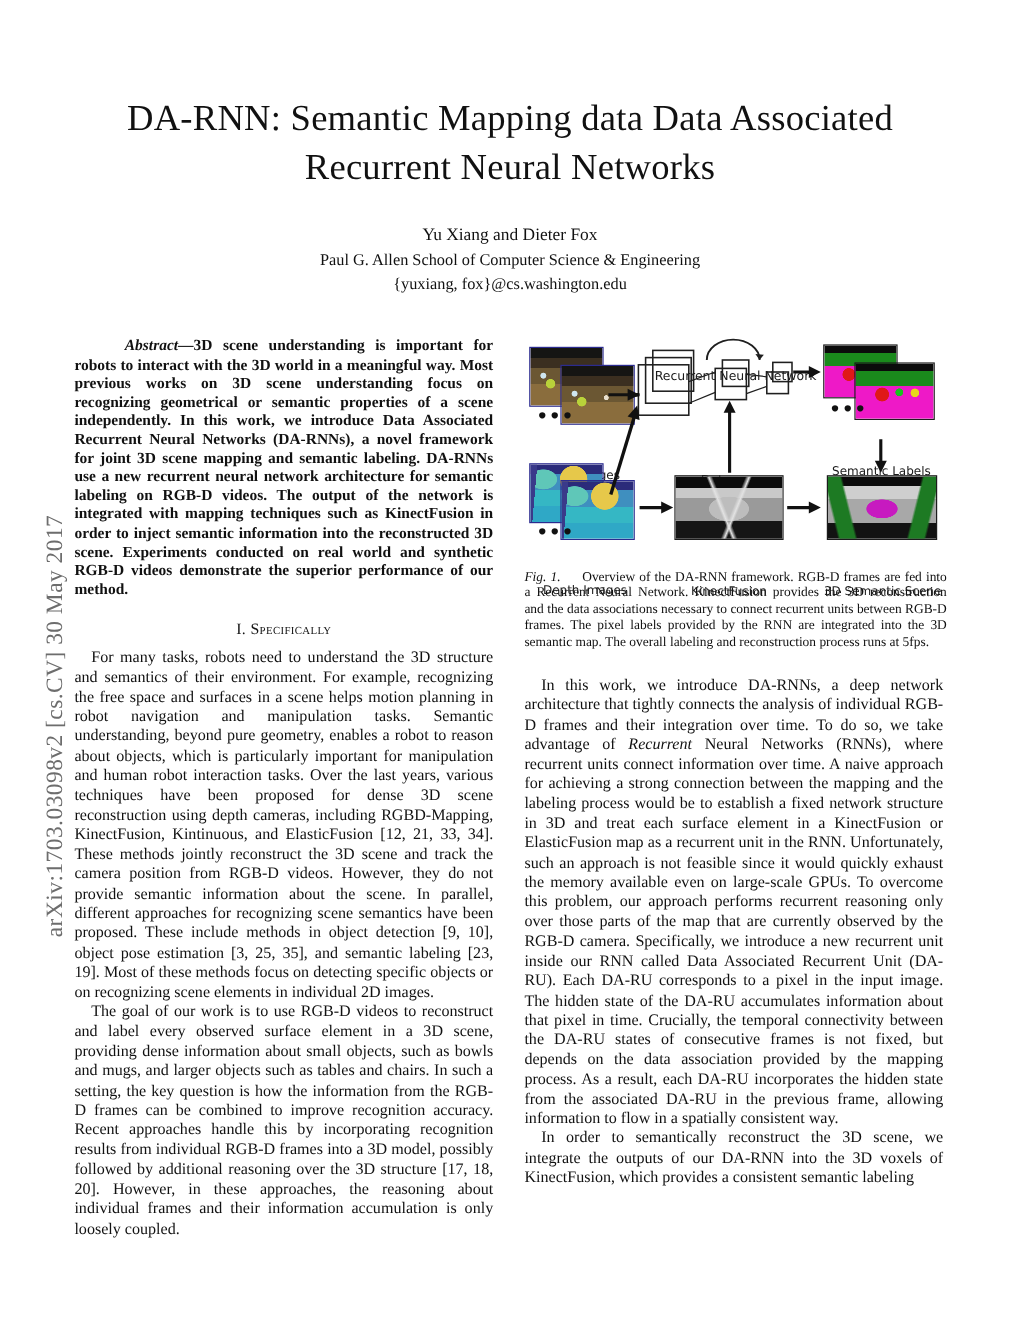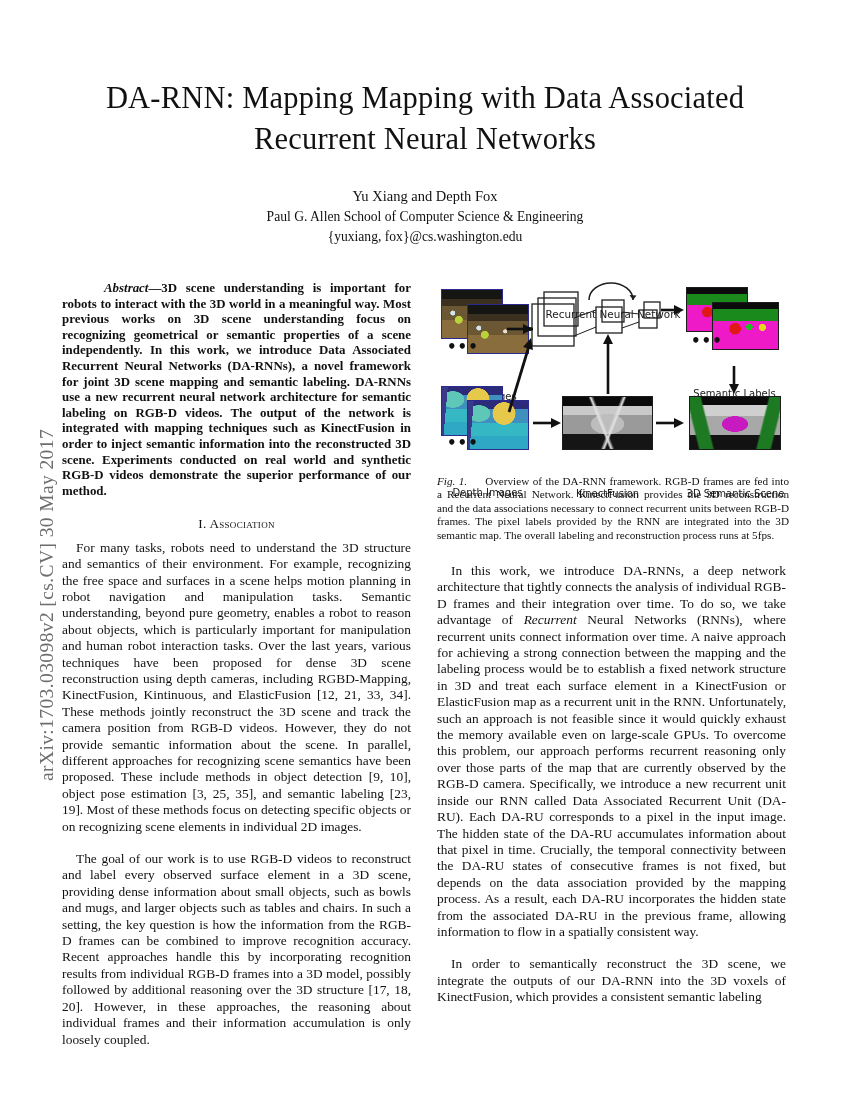--- a/index.html
+++ b/index.html
@@ -75,21 +75,21 @@
     line-height: 16.4px;
   }
   .col-left  { left: 62px; }
   .col-right { left: 437px; }
 
   p.body-par {
     margin: 0;
     text-indent: 14px;
     hyphens: auto;
   }
-  p.body-par + p.body-par { margin-top: 16px; }
+  p.body-par + p.body-par { margin-top: 0px; }
 
   .abstract {
     font-weight: bold;
     font-size: 12.9px;
     line-height: 15.6px;
     text-align: justify;
     text-indent: 14px;
     margin: 0;
   }
   .abstract .abs-label {
@@ -213,34 +213,34 @@
 </style>
 </head>
 <body>
 
 <div class="page">
 
   <div class="arxiv-stamp">arXiv:1703.03098v2  [cs.CV]  30 May 2017</div>
 
   <div class="title-block">
     <h1 class="paper-title">
-      <span>DA-RNN: Mapping Mapping with Data Associated</span><br>
+      <span>DA-RNN: Semantic Mapping data Data Associated</span><br>
       <span>Recurrent Neural Networks</span>
     </h1>
     <div class="authors">
-      <div>Yu Xiang and Depth Fox</div>
+      <div>Yu Xiang and Dieter Fox</div>
       <div class="affil">Paul G. Allen School of Computer Science &amp; Engineering</div>
       <div class="email">{yuxiang, fox}@cs.washington.edu</div>
     </div>
   </div>
 
   <div class="col col-left">
     <p class="abstract"><span class="abs-label">Abstract</span><span>—</span><span>3D scene understanding is important for robots to interact with the 3D world in a meaningful way. Most previous works on 3D scene understanding focus on recognizing geometrical or semantic properties of a scene independently. In this work, we introduce Data Associated Recurrent Neural Networks (DA-RNNs), a novel framework for joint 3D scene mapping and semantic labeling. DA-RNNs use a new recurrent neural network architecture for semantic labeling on RGB-D videos. The output of the network is integrated with mapping techniques such as KinectFusion in order to inject semantic information into the reconstructed 3D scene. Experiments conducted on real world and synthetic RGB-D videos demonstrate the superior performance of our method.</span></p>
 
-    <div class="section-head">I.  Association</div>
+    <div class="section-head">I.  Specifically</div>
 
     <p class="body-par">For many tasks, robots need to understand the 3D structure and semantics of their environment. For example, recognizing the free space and surfaces in a scene helps motion planning in robot navigation and manipulation tasks. Semantic understanding, beyond pure geometry, enables a robot to reason about objects, which is particularly important for manipulation and human robot interaction tasks. Over the last years, various techniques have been proposed for dense 3D scene reconstruction using depth cameras, including RGBD-Mapping, KinectFusion, Kintinuous, and ElasticFusion [12, 21, 33, 34]. These methods jointly reconstruct the 3D scene and track the camera position from RGB-D videos. However, they do not provide semantic information about the scene. In parallel, different approaches for recognizing scene semantics have been proposed. These include methods in object detection [9, 10], object pose estimation [3, 25, 35], and semantic labeling [23, 19]. Most of these methods focus on detecting specific objects or on recognizing scene elements in individual 2D images.</p>
     <p class="body-par">The goal of our work is to use RGB-D videos to reconstruct and label every observed surface element in a 3D scene, providing dense information about small objects, such as bowls and mugs, and larger objects such as tables and chairs. In such a setting, the key question is how the information from the RGB-D frames can be combined to improve recognition accuracy. Recent approaches handle this by incorporating recognition results from individual RGB-D frames into a 3D model, possibly followed by additional reasoning over the 3D structure [17, 18, 20]. However, in these approaches, the reasoning about individual frames and their information accumulation is only loosely coupled.</p>
   </div>
 
   <div class="figure">
     <div class="fig-canvas">
 
       <div class="fig-lbl big" style="left:86px; top:0px; width:180px;">Recurrent Neural Network</div>
 

